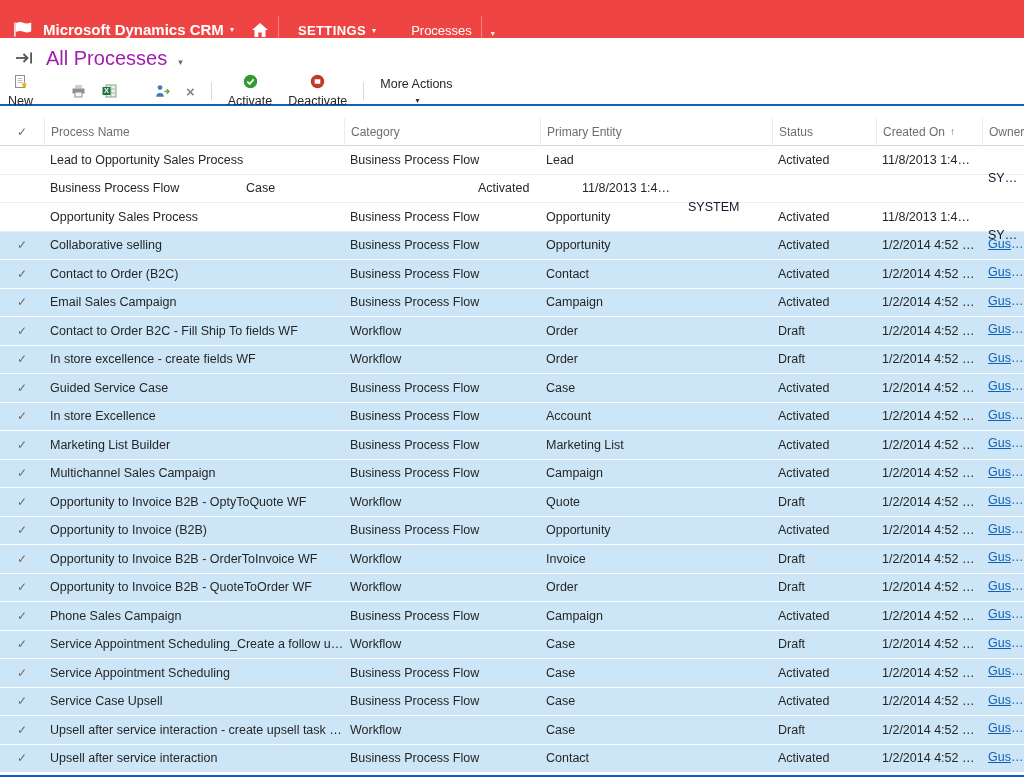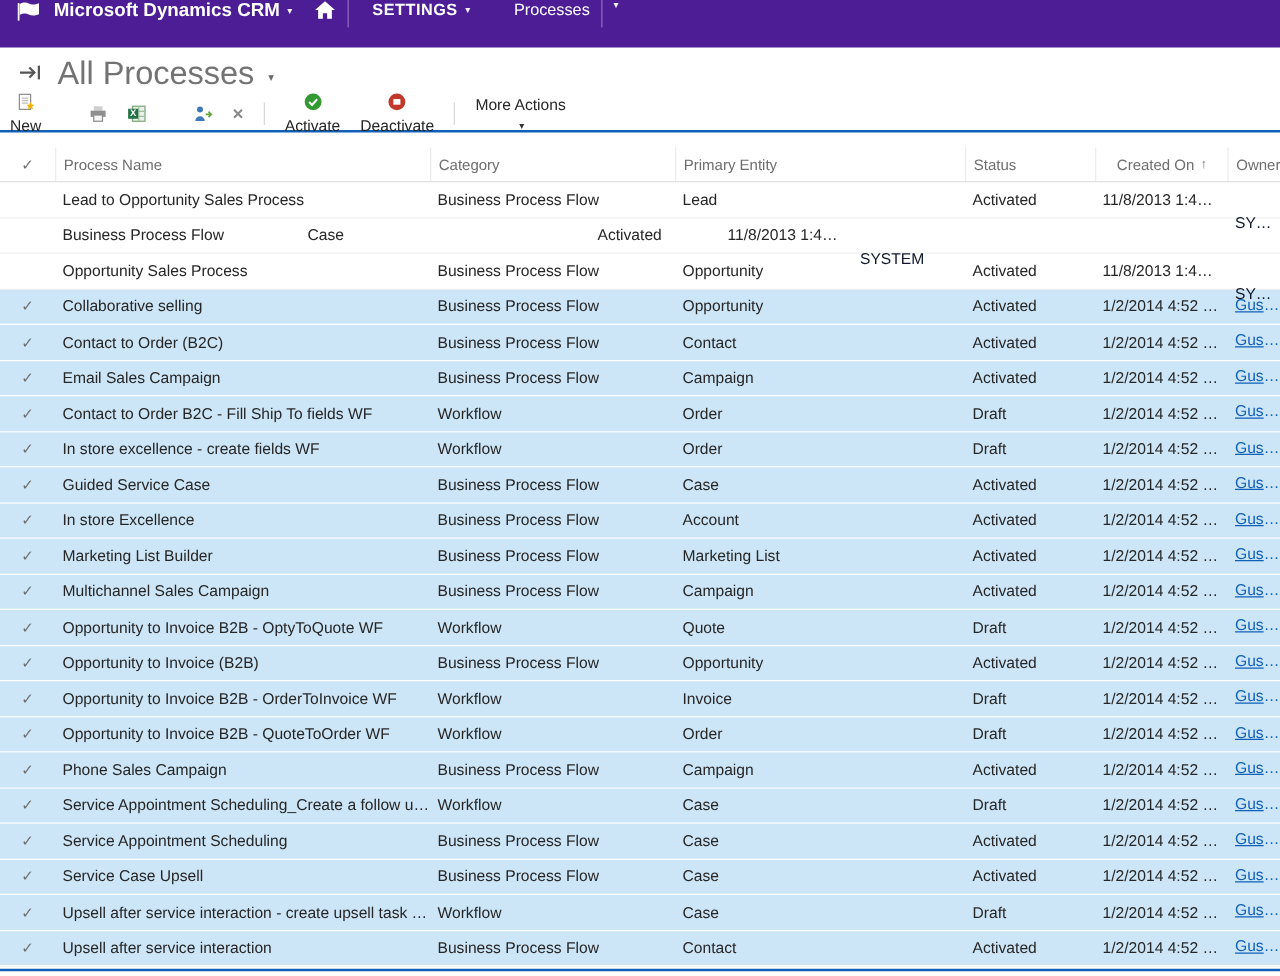--- a/index.html
+++ b/index.html
@@ -1,32 +1,32 @@
 <!DOCTYPE html>
 <html><head>
 <meta charset="utf-8">
 <style>
   * { margin:0; padding:0; box-sizing:border-box; }
   html,body { width:1024px; height:781px; overflow:hidden; background:#fff;
     font-family:"Liberation Sans", sans-serif; position:relative; }
 
   
-  .topnav { height:38px; background:#4c1d95; color:#fff; display:flex; align-items:flex-start;
+  .topnav { height:38px; background:#ef4444; color:#fff; display:flex; align-items:flex-end;
     padding:0 12px; gap:9px; }
   .brand { font-size:15px; font-weight:600; white-space:nowrap; }
   .chev { font-size:8px; line-height:1; color:#fff; opacity:.95; }
   .navdiv { width:1px; height:22px; background:rgba(255,255,255,.35); }
   .home-btn { display:flex; align-items:center; margin-left:8px; cursor:pointer; background:none; border:none; }
   .settings { font-size:13px; font-weight:700; letter-spacing:.4px; margin-left:10px; cursor:pointer; }
   .crumb { font-size:13px; margin-left:26px; cursor:pointer; }
   .topnav .grp { display:flex; align-items:center; gap:6px; cursor:pointer; }
 
   
   .titlebar { height:40px; display:flex; align-items:center; gap:11px; padding-left:15px; }
-  .page-title { font-size:26px; font-weight:400; color:#737373; white-space:nowrap; }
+  .page-title { font-size:20px; font-weight:400; color:#a21caf; white-space:nowrap; }
   .tchev { color:#6a6a6a; font-size:9px; margin-top:8px; cursor:pointer; }
 
   
   .toolbar { height:26px; display:flex; align-items:center; padding:0 8px; gap:16px;
     font-size:12.5px; color:#262626; }
   .toolbar button { background:none; border:none; font:inherit; color:inherit; cursor:pointer;
     display:flex; align-items:center; gap:5px; white-space:nowrap;flex-direction:column; }
   .tdiv { width:1px; height:18px; background:#d8d8d8; }
   .xglyph { font-size:15px; font-weight:bold; color:#8a8a8a; line-height:1; }
   .blkchev { font-size:8px; color:#333; margin-left:2px; }
@@ -189,21 +189,21 @@
     </div>
     <div class="hcell c-cat">
       <span>Category</span>
     </div>
     <div class="hcell c-ent">
       <span>Primary Entity</span>
     </div>
     <div class="hcell c-status">
       <span>Status</span>
     </div>
-    <div class="hcell c-created" style="justify-content:center; text-align:left;">
+    <div class="hcell c-created" style="justify-content:flex-start; text-align:left;">
       <span>Created On</span>
       <span class="sort-arrow">↑</span>
     </div>
     <div class="hcell c-owner">
       <span>Owner</span>
     </div>
   </div>
   <div>
       <div class="grid-row">
     <div class="cell c-check">

